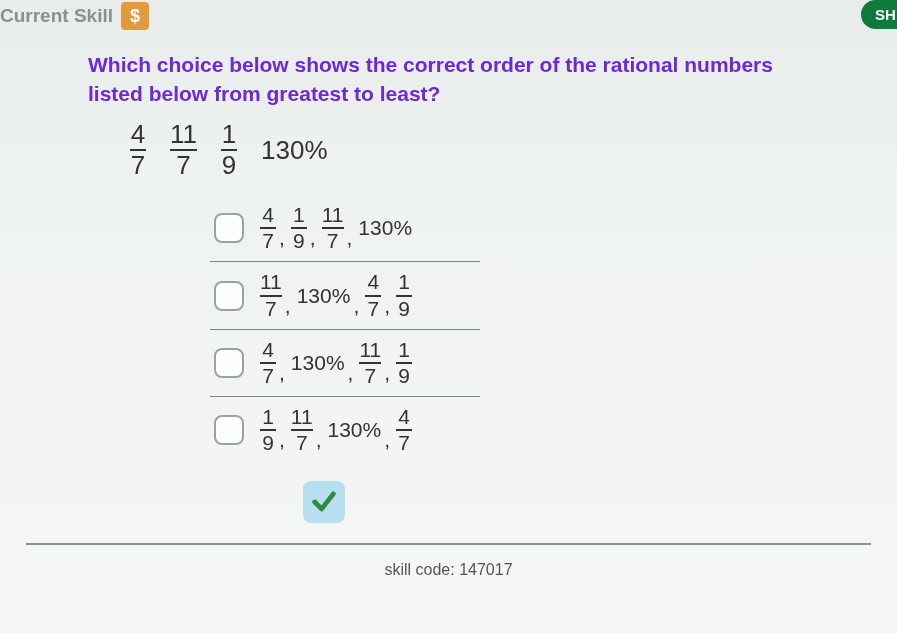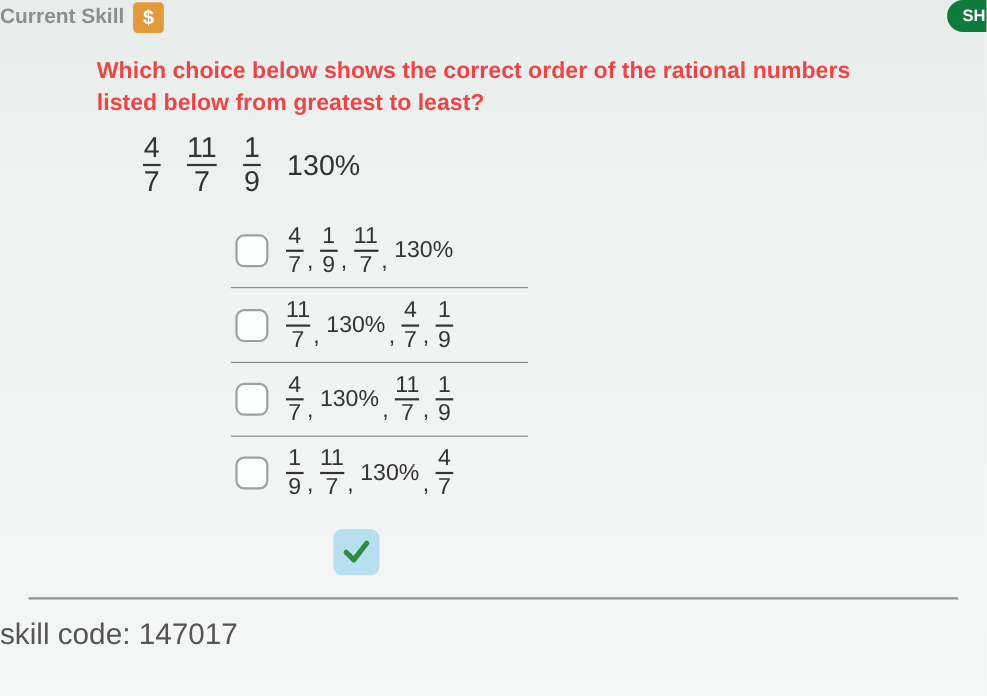--- a/index.html
+++ b/index.html
@@ -45,21 +45,21 @@
     font-size: 15px;
     padding: 6px 0 6px 14px;
     border-radius: 18px 0 0 18px;
     width: 36px;
     overflow: hidden;
   }
   .question {
     margin: 20px 0 12px 88px;
     font-size: 21px;
     font-weight: 700;
-    color: #ef4444;
+    color: #6d28d9;
     line-height: 1.4;
     max-width: 720px;
   }
   .given-row {
     display: flex;
     align-items: center;
     gap: 24px;
     margin-left: 130px;
     margin-bottom: 16px;
   }
@@ -128,22 +128,22 @@
     align-items: center;
     justify-content: center;
     cursor: pointer;
   }
   .divide-line {
     border: none;
     border-top: 2px solid #8a9390;
     margin: 20px 26px 0 26px;
   }
   .skill-code {
-    text-align: left;
-    font-size: 27px;
+    text-align: center;
+    font-size: 16px;
     color: #555;
     margin-top: 16px;
   }
 </style>
 </head>
 <body>
 
 <div class="top-bar">
   <span>Current Skill</span>
   <span class="money-badge">$</span>

